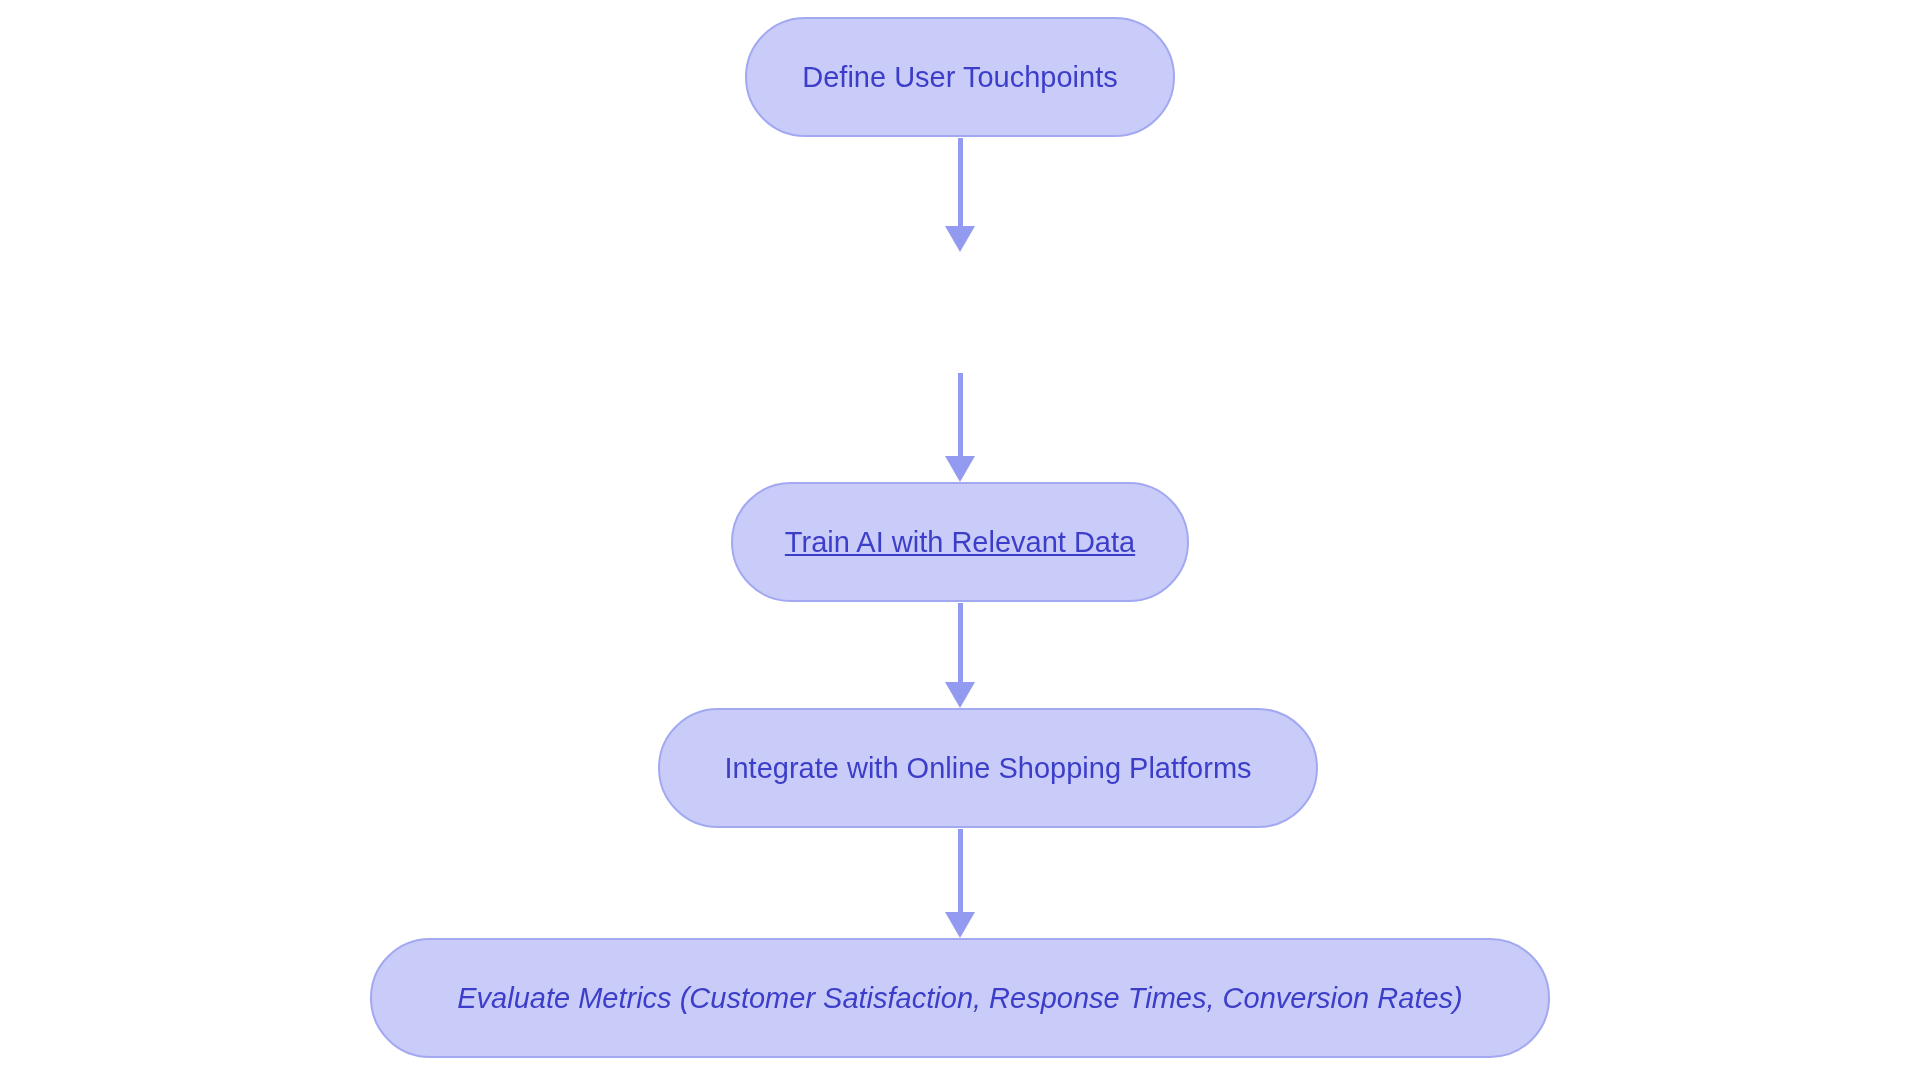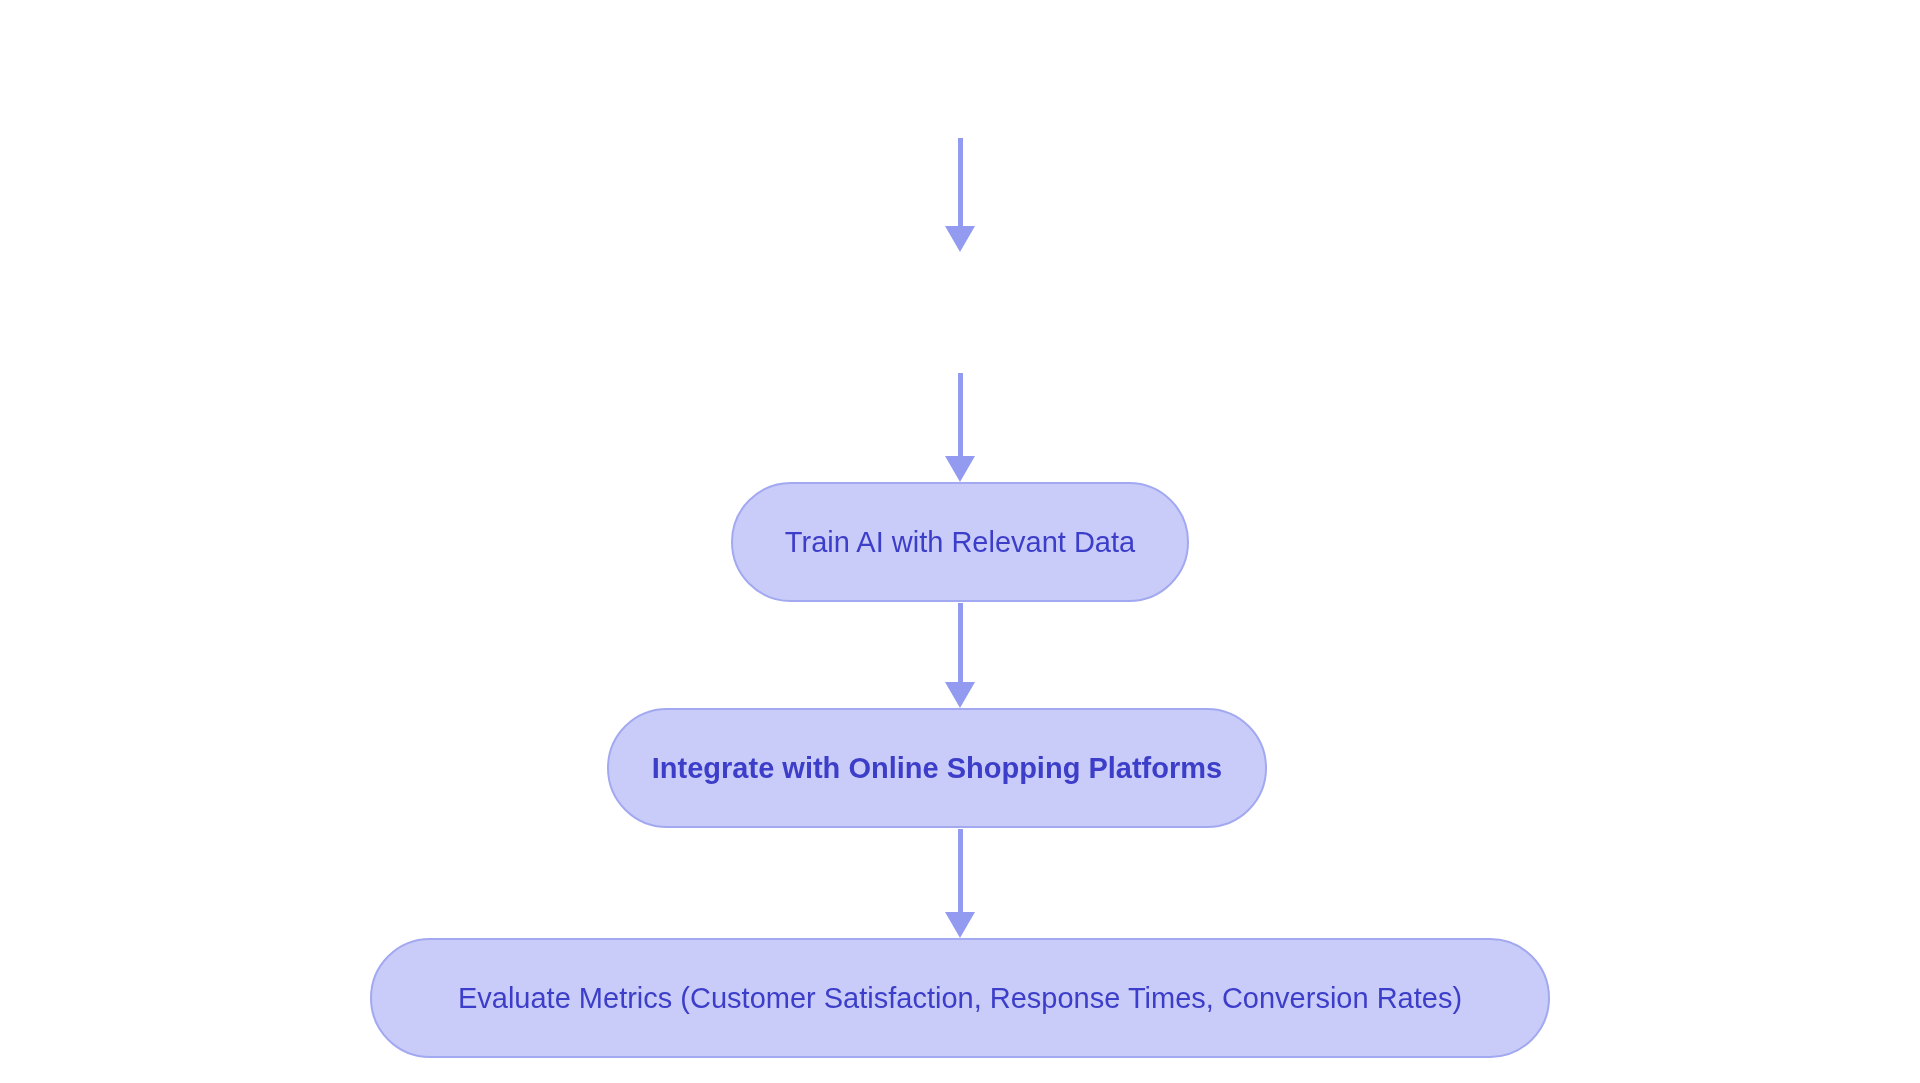--- a/index.html
+++ b/index.html
@@ -25,23 +25,23 @@
     display: flex;
     align-items: center;
     justify-content: center;
     text-align: center;
     color: var(--text-color, #3c3ec9);
     font-size: 29px;
     line-height: 1.2;
   }
   .n1 { left: 745px; top: 17px;  width: 430px; }
   .n2 { left: 731px; top: 252px; width: 458px; }
-  .n3 { left: 731px; top: 482px; width: 458px; }
-  .n4 { left: 607px; top: 708px; width: 660px; font-weight: bold; }
-  .n5 { left: 370px; top: 938px; width: 1180px; }
+  .n3 { left: 731px; top: 482px; width: 458px; text-decoration: underline; }
+  .n4 { left: 658px; top: 708px; width: 660px; }
+  .n5 { left: 370px; top: 938px; width: 1180px; font-style: italic; }
 
   .arrow {
     position: absolute;
     left: 960px;
     transform: translateX(-50%);
     display: flex;
     flex-direction: column;
     align-items: center;
   }
   .a1 { top: 138px; height: 114px; }
@@ -59,20 +59,23 @@
     border-left: 15px solid transparent;
     border-right: 15px solid transparent;
     border-top: 26px solid var(--arrow-color, #929bf0);
   }
 </style>
 </head>
 <body>
 
 <div class="canvas">
 
+  <div class="node n1">
+    <span>Define User Touchpoints</span>
+  </div>
 
   <div class="arrow a1">
     <div class="stem"></div>
     <div class="head"></div>
   </div>
 
 
   <div class="arrow a2">
     <div class="stem"></div>
     <div class="head"></div>

